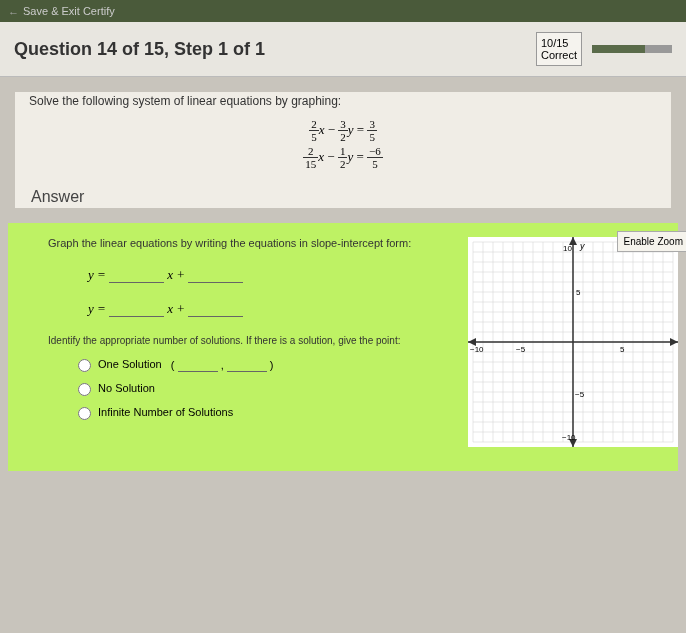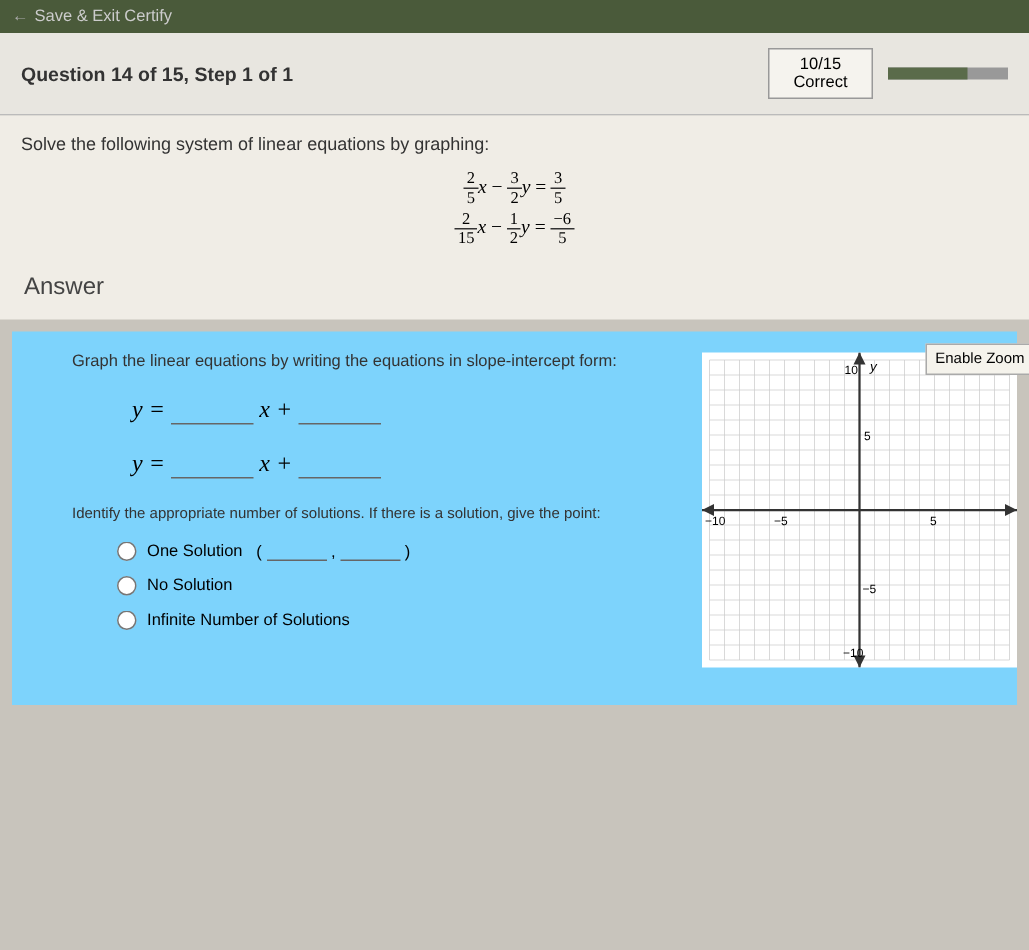--- a/index.html
+++ b/index.html
@@ -2,36 +2,36 @@
 <html><head>
 <meta charset="utf-8">
 <style>
 * { box-sizing: border-box; margin: 0; padding: 0; }
 body { font-family: Arial, sans-serif; background: #c8c4bc; width: 686px; height: 633px; overflow: hidden; position: relative; }
 .topbar { background: #4a5a3a; height: 22px; display: flex; align-items: center; padding: 0 8px; color: #ddd; font-size: 11px; }
 .topbar .save { color: #ccc; margin-right: 28px; }
 .topbar .lesson { color: #ddd; }
 .arrow-back { margin-right: 4px; color: #aaa; }
 .qbar { background: #e8e6e0; border-bottom: 1px solid #bbb; padding: 10px 14px; display: flex; align-items: center; }
-.qbar .qtext { font-size: 13px; font-weight: bold; color: #333; flex: 1; }
-.scorebox { border: 1px solid #999; background: #f5f3ee; padding: 4px 16px; font-size: 11px; text-align: center; margin-right: 10px; }
+.qbar .qtext { font-size: 18px; font-weight: bold; color: #333; flex: 1; }
+.scorebox { border: 1px solid #999; background: #f5f3ee; padding: 4px 4px; font-size: 11px; text-align: left; margin-right: 10px; }
 .progress { flex: 0 0 80px; height: 8px; background: #999; position: relative; }
 .progress .fill { position: absolute; left: 0; top: 0; height: 100%; width: 66%; background: #5a6b4a; }
-.content { background: #f0ede6; margin: 0; padding: 12px 14px; }
+.content { background: #f0ede6; margin: 15px; padding: 2px 14px; }
 .instr { font-size: 12px; color: #333; margin-bottom: 10px; }
 .eqblock { text-align: center; font-size: 13px; font-family: 'Times New Roman', serif; line-height: 1.1; margin: 8px 0 6px; }
 .frac { display: inline-block; vertical-align: middle; text-align: center; font-size: 11px; }
 .frac .n { display: block; border-bottom: 1px solid #333; padding: 0 2px; }
 .frac .d { display: block; padding: 0 2px; }
 .eqrow { margin: 2px 0; }
 .answer-label { font-size: 16px; font-weight: normal; color: #444; margin: 18px 0 0 2px; }
-.answer-area { background: #7dd3fc; margin: 8px; padding: 14px 10px 20px 40px; position: relative; display: flex; gap: 28px; }
+.answer-area { background: #bef264; margin: 8px; padding: 14px 10px 20px 40px; position: relative; display: flex; gap: 28px; }
 .leftcol { flex: 1; padding-right: 10px; }
 .graphinstr { font-size: 11px; color: #333; margin-bottom: 18px; }
-.eqinput { font-size: 16px; font-style: italic; font-family: 'Times New Roman', serif; margin: 10px 0 18px 40px; }
+.eqinput { font-size: 13px; font-style: italic; font-family: 'Times New Roman', serif; margin: 10px 0 18px 40px; }
 .blank { display: inline-block; border-bottom: 1px solid #666; width: 55px; height: 14px; vertical-align: bottom; }
 .ident { font-size: 10px; color: #333; margin: 6px 0 12px 0; }
 .radios { margin-left: 30px; font-size: 11px; }
 .radios div { margin: 10px 0; }
 .radios input { margin-right: 4px; vertical-align: middle; }
 .paren .blank { width: 40px; }
 .graphcol { width: 200px; position: relative; }
 .zoom-btn { position: absolute; right: -22px; top: -6px; border: 1px solid #aaa; background: #f5f3ec; font-size: 10px; padding: 4px 6px; }
 svg.grid { background: #fff; border: none; }
 </style>

